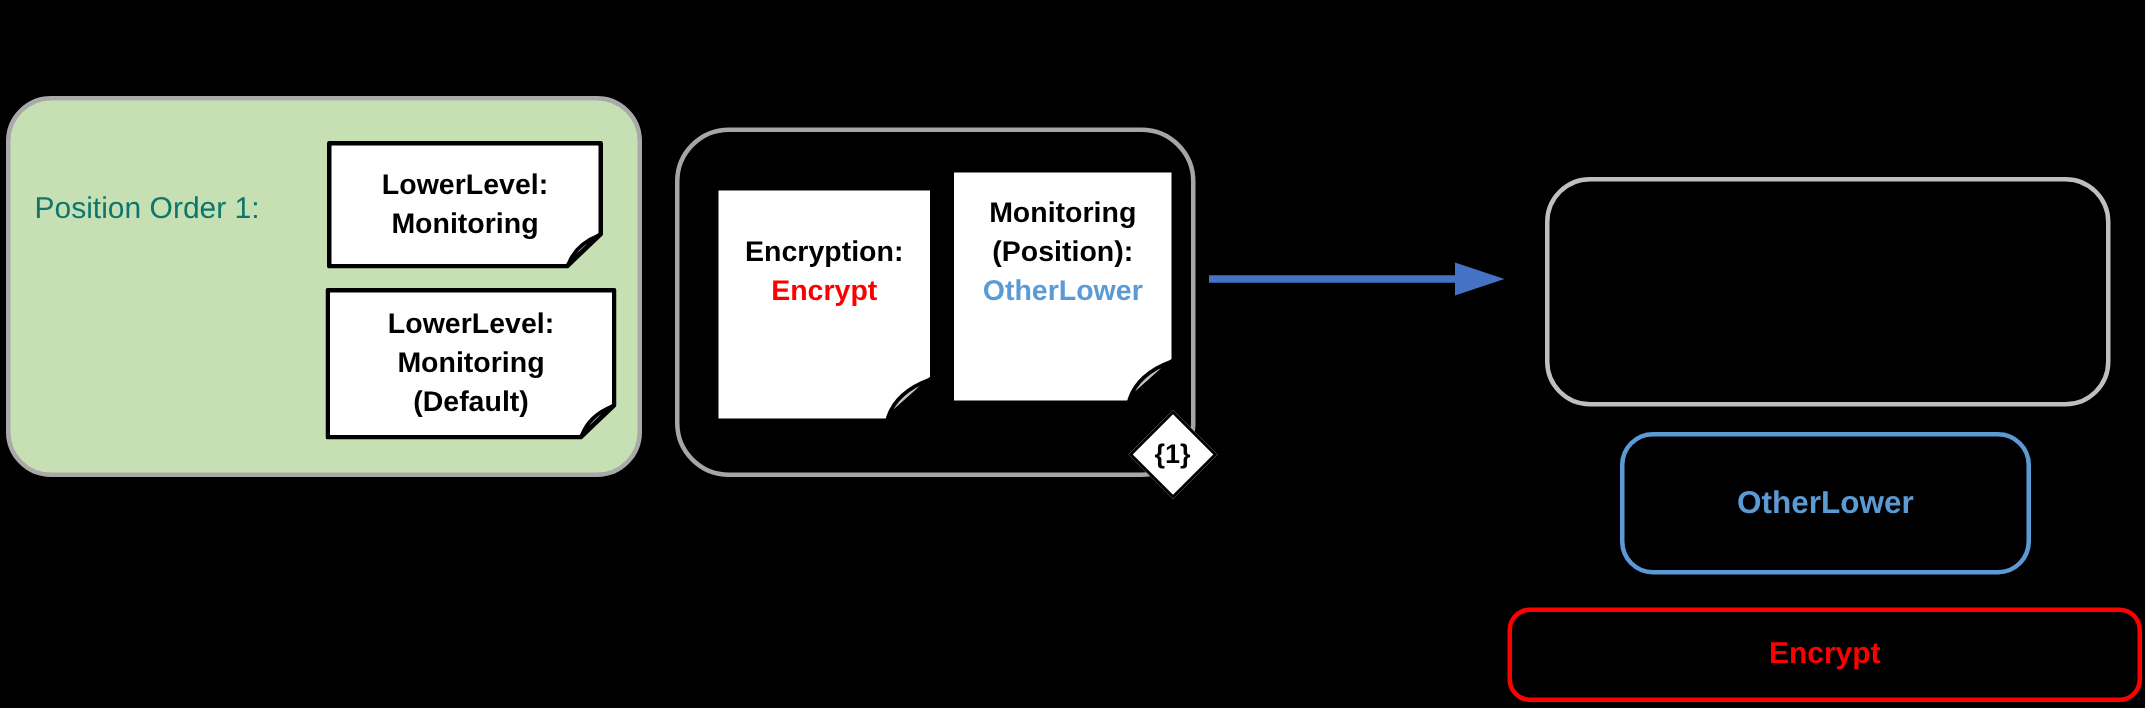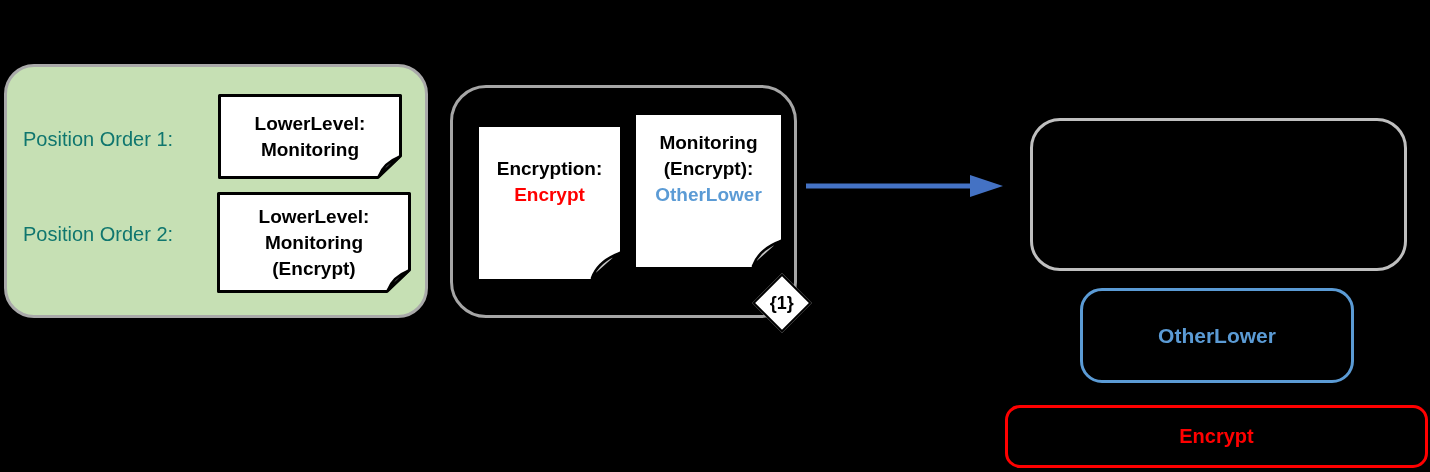--- a/index.html
+++ b/index.html
@@ -112,21 +112,20 @@
     font-size: 20px; font-weight: bold;
   }
 </style>
 </head>
 <body>
 
 <div class="canvas">
 
   <div class="panel-green">
     <div class="panel-label label1">Position Order 1:</div>
-    <div class="panel-label label2">Position Order 2:</div>
   </div>
 
   <div class="note note1">
     <svg width="184" height="85" viewBox="0 0 184 85">
       <path class="page" d="M1.5,1.5 L182.5,1.5 L182.5,62 L160,83.5 L1.5,83.5 Z"></path>
       <path class="flap" d="M161,82 L181,63 Q166,69 161,82 Z"></path>
     </svg>
     <div class="note-text v-center">
       <div>LowerLevel:</div>
       <div>Monitoring</div>
@@ -134,21 +133,21 @@
   </div>
 
   <div class="note note2">
     <svg width="194" height="101" viewBox="0 0 194 101">
       <path class="page" d="M1.5,1.5 L192.5,1.5 L192.5,78 L170,99.5 L1.5,99.5 Z"></path>
       <path class="flap" d="M171,98 L191,79 Q176,85 171,98 Z"></path>
     </svg>
     <div class="note-text v-center">
       <div>LowerLevel:</div>
       <div>Monitoring</div>
-      <div>(Encrypt)</div>
+      <div>(Default)</div>
     </div>
   </div>
 
   <div class="group-box"></div>
 
   <div class="note noteA">
     <svg width="147" height="158" viewBox="0 0 147 158">
       <path class="page" d="M1.5,1.5 L145.5,1.5 L145.5,128 L115,156.5 L1.5,156.5 Z"></path>
       <path class="flap" d="M116,154 L144,129 Q122,137 116,154 Z"></path>
     </svg>
@@ -158,21 +157,21 @@
     </div>
   </div>
 
   <div class="note noteB">
     <svg width="151" height="158" viewBox="0 0 151 158">
       <path class="page" d="M1.5,1.5 L149.5,1.5 L149.5,128 L119,156.5 L1.5,156.5 Z"></path>
       <path class="flap" d="M120,154 L148,129 Q126,137 120,154 Z"></path>
     </svg>
     <div class="note-text">
       <div>Monitoring</div>
-      <div>(Encrypt):</div>
+      <div>(Position):</div>
       <div class="text-blue">OtherLower</div>
     </div>
   </div>
 
   <div class="badge-diamond">
     <span>{1}</span>
   </div>
 
   <svg class="arrow-svg" width="212" height="32" viewBox="0 0 212 32">
     <line x1="6" y1="16" x2="172" y2="16" stroke="#4472C4" stroke-width="5"></line>

